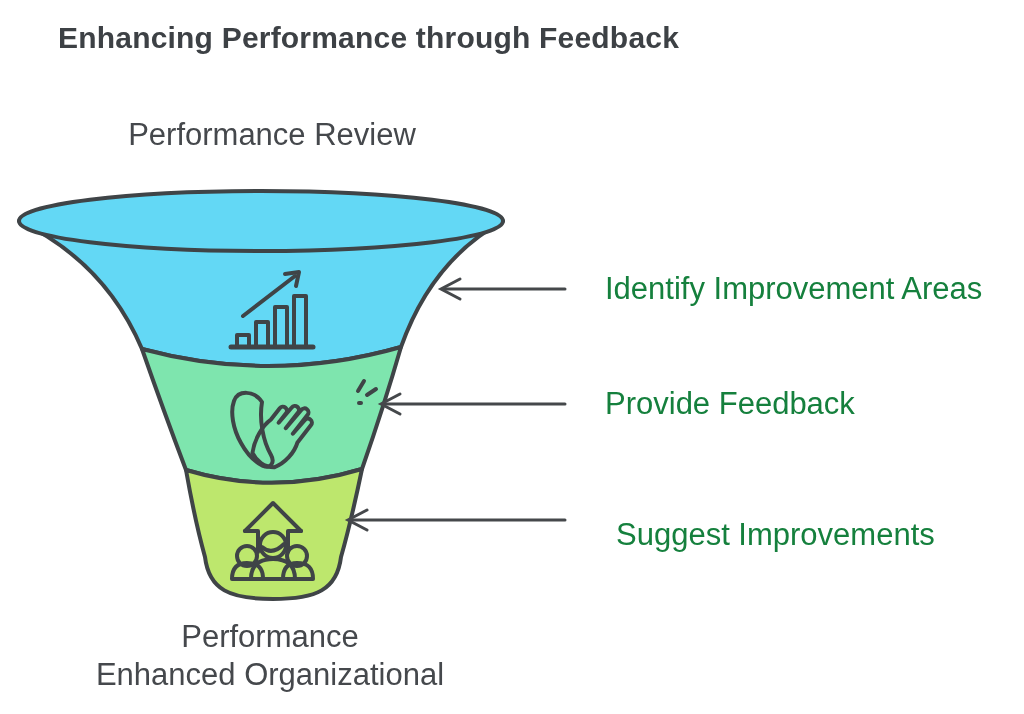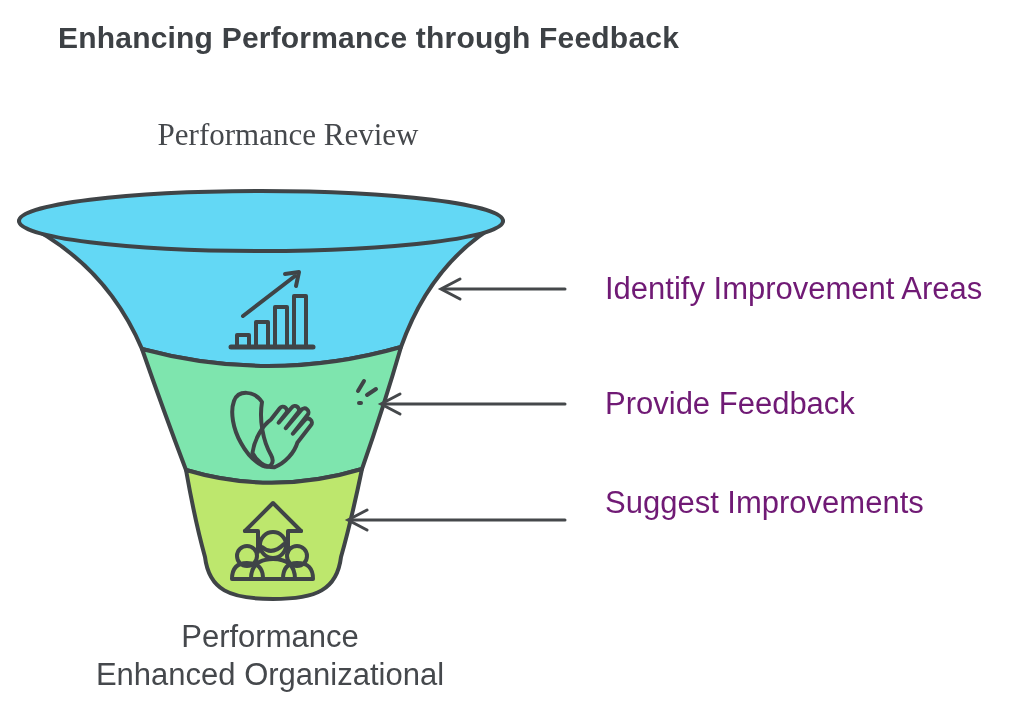--- a/index.html
+++ b/index.html
@@ -7,28 +7,28 @@
     position:relative;width:1024px;height:714px;background:#ffffff;overflow:hidden;
     font-family:"Liberation Sans",sans-serif;
   }
   .title{
     position:absolute;top:20px;left:58px;right:0;
     font-size:30px;font-weight:bold;color:#3d4145;line-height:36px;letter-spacing:.2px;
   }
   .io-label{
     position:absolute;color:#45484c;font-size:31px;line-height:38px;text-align:center;
   }
-  .input-label{top:116px;left:88px;width:400px;font-family:Liberation Serif, serif;}
+  .input-label{top:116px;left:72px;width:400px;}
   .output-label{top:618px;left:70px;width:400px;}
   .stage-label{
-    position:absolute;left:605px;color:#701a75;font-size:31px;line-height:38px;white-space:nowrap;
+    position:absolute;left:605px;color:#15803d;font-size:31px;line-height:38px;white-space:nowrap;
   }
   .stage-label.s0{top:270px;}
   .stage-label.s1{top:385px;}
-  .stage-label.s2{top:484px;}
+  .stage-label.s2{top:516px;margin-left:11px;}
   svg{position:absolute;top:0;left:0;}
   .outline{stroke:#3f4447;stroke-width:4;stroke-linejoin:round;stroke-linecap:round;}
   .icon-stroke{stroke:#3f4447;stroke-width:4;stroke-linejoin:round;stroke-linecap:round;fill:none;}
   .icon-thick{stroke:#3f4447;stroke-width:5;stroke-linecap:round;fill:none;}
   .connector{stroke:#45484b;stroke-width:3;stroke-linecap:round;fill:none;}
 </style>
 </head>
 <body>
 
 <div id="canvas">

